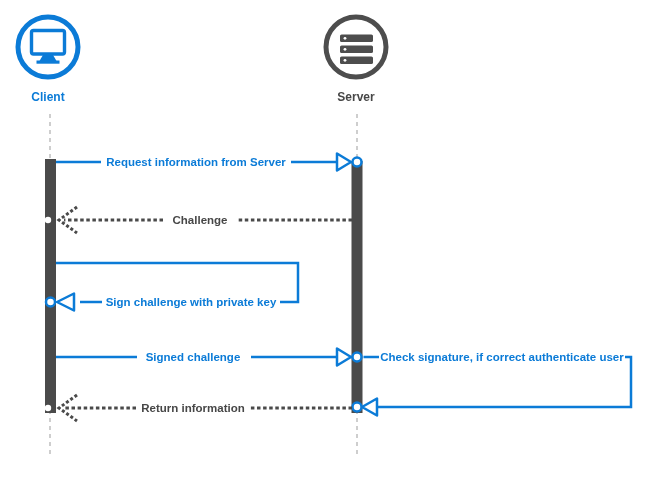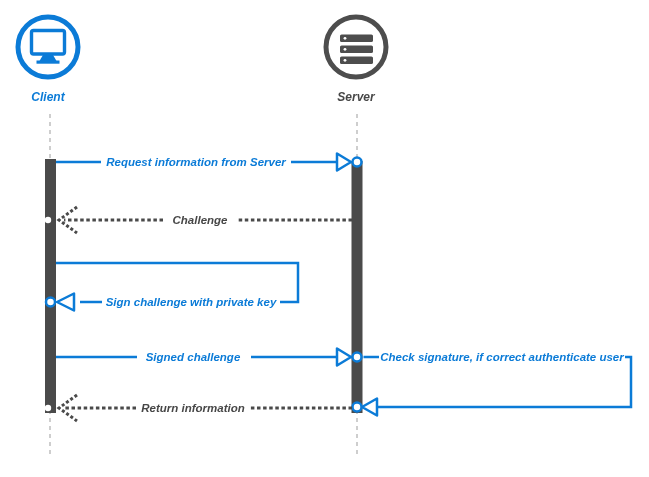--- a/index.html
+++ b/index.html
@@ -4,21 +4,21 @@
 <style>
   html, body {
     margin: 0;
     padding: 0;
     background: #ffffff;
     width: 649px;
     height: 477px;
     overflow: hidden;
     font-family: "Liberation Sans", sans-serif;
   }
-  .stage { position: relative; width: 649px; height: 477px; font-style: italic; }
+  .stage { position: relative; width: 649px; height: 477px; }
   svg { display: block; }
   text { font-family: "Liberation Sans", sans-serif; }
   .actor-label-blue { font-size: 12px; font-weight: 700; fill: #0b7bd7; }
   .actor-label-gray { font-size: 12px; font-weight: 700; fill: #474747; }
   .msg-blue  { font-size: 11.5px; font-weight: 700; fill: #0b7bd7; }
   .msg-gray  { font-size: 11.5px; font-weight: 600; fill: #474747; }
   .line-blue { stroke: #0b7bd7; stroke-width: 2.5; fill: none; }
   .line-gray-dash { stroke: #4a4a4a; stroke-width: 2.8; fill: none; stroke-dasharray: 3.5 2.6; }
   .lifeline { stroke: #c9c9c9; stroke-width: 1.8; stroke-dasharray: 4 4; fill: none; }
   .bar { fill: #4a4a4a; }

